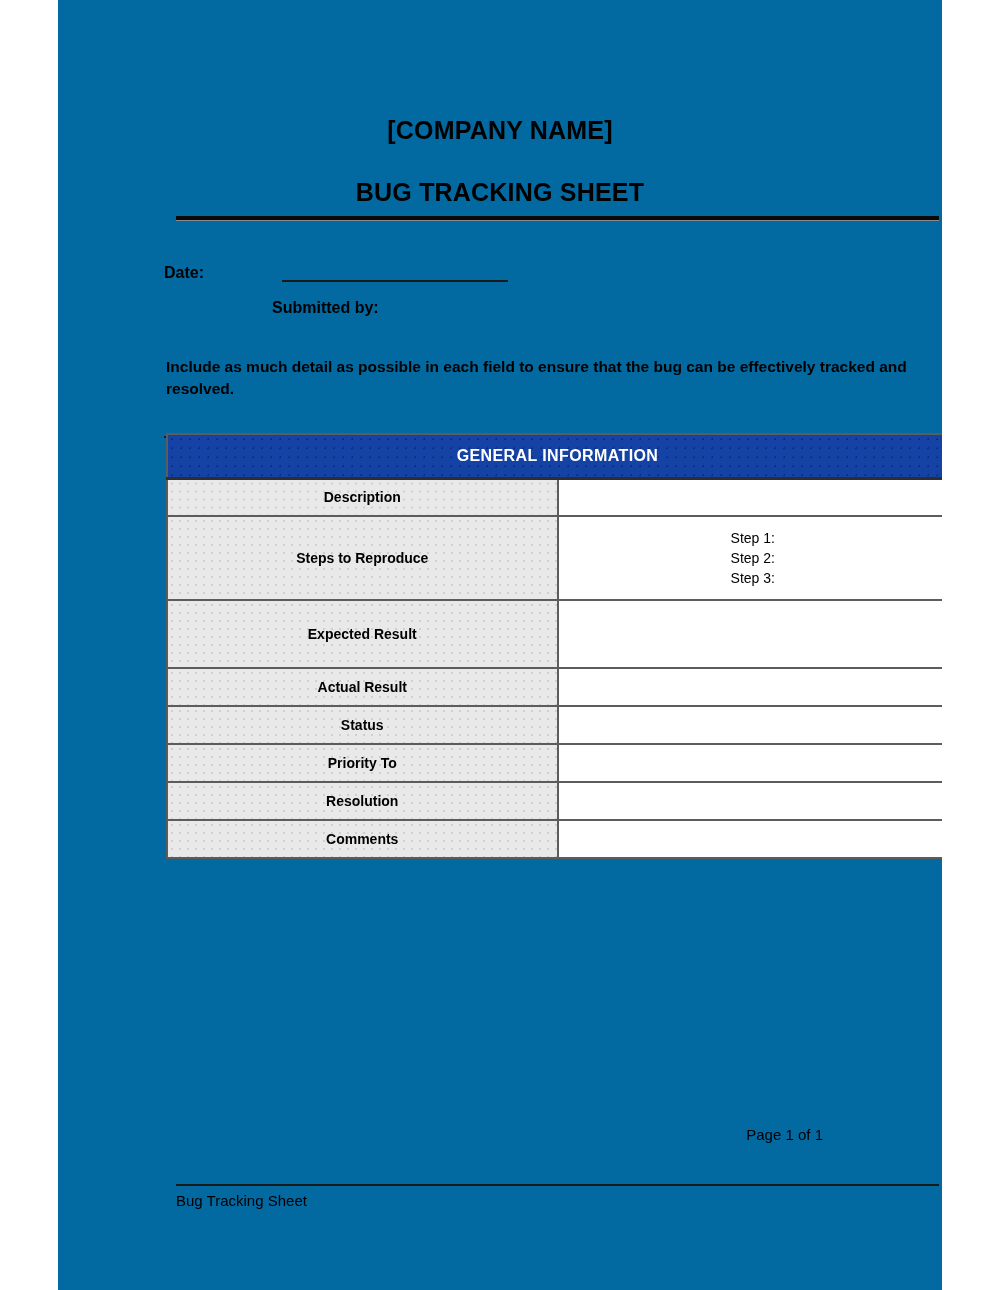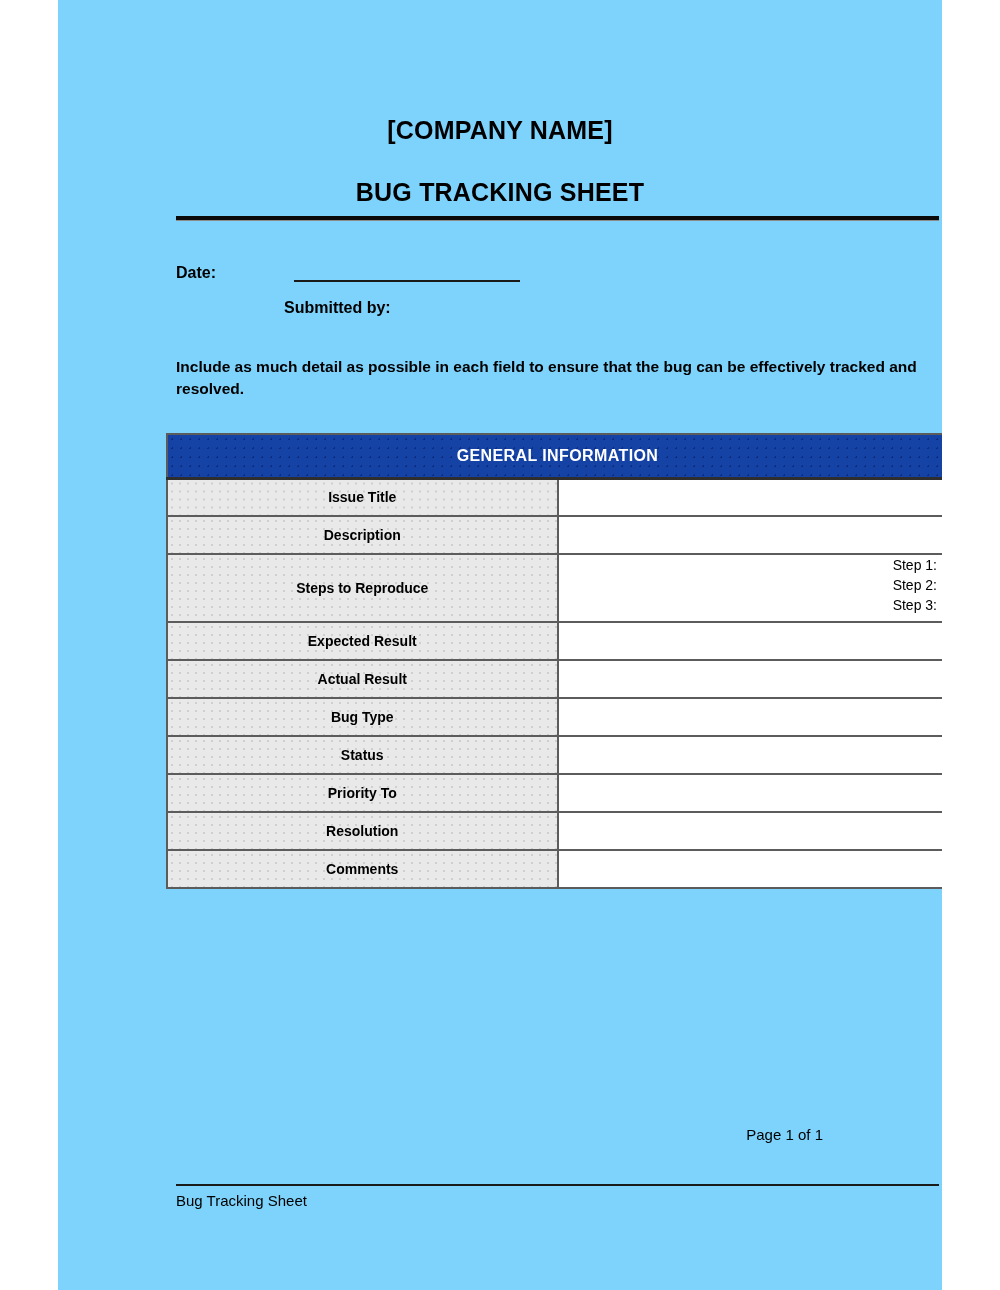--- a/index.html
+++ b/index.html
@@ -5,21 +5,21 @@
   * { margin: 0; padding: 0; box-sizing: border-box; }
   html, body { background: #ffffff; }
   body {
     font-family: "Liberation Sans", sans-serif;
     color: #000000;
   }
   .page {
     position: relative;
     width: 884px;
     height: 1290px;
-    background: #7dd3fc;
+    background: #0369a1;
     margin: 0 auto;
     overflow: hidden;
   }
 
   
   .company-name {
     position: absolute;
     top: 116px; left: 0; right: 0;
     text-align: center;
     font-size: 25px;
@@ -38,21 +38,21 @@
     position: absolute;
     top: 216px; left: 118px;
     width: 763px; height: 5px;
     background: #0a0a0a;
     border-bottom: 1px solid #8a8a8a;
   }
 
   
   .meta-row {
     position: absolute;
-    left: 118px;
+    left: 106px;
     display: flex;
     align-items: flex-end;
   }
   .meta-row.row-0 { top: 261px; }
   .meta-row.row-1 { top: 299px; flex-direction: column; }
   .meta-label {
     font-size: 16px;
     font-weight: bold;
     width: 118px;
     flex: 0 0 118px;
@@ -60,21 +60,21 @@
   .meta-line {
     display: inline-block;
     width: 226px;
     height: 21px;
     border-bottom: 2px solid #1a1a1a;
   }
 
   
   .instruction {
     position: absolute;
-    top: 356px; left: 118px;
+    top: 356px; left: 108px;
     width: 766px;
     font-size: 15.5px;
     font-weight: bold;
     line-height: 22px;
   }
 
   
   .info-table {
     position: absolute;
     top: 433px; left: 108px;
@@ -108,23 +108,23 @@
     font-size: 14px;
     font-weight: bold;
     text-align: center;
     vertical-align: middle;
     padding: 4px 6px;
   }
   .value-cell {
     background: #ffffff;
     font-size: 14px;
     line-height: 20px;
-    text-align: right;
+    text-align: center;
     vertical-align: top;
-    padding: 0 10px;
+    padding: 11px 10px;
     white-space: pre-line;
   }
   .info-table tbody tr td { height: 38px; }
   .info-table tbody tr:nth-child(3) td { height: 68px; }
   .info-table tbody tr:nth-child(12) td { height: 72px; }
 
   
   .footer-rule {
     position: absolute;
     top: 1184px; left: 118px;
@@ -165,24 +165,20 @@
 
   <p class="instruction">Include as much detail as possible in each field to ensure that the bug can be effectively tracked and resolved.</p>
 
   <table class="info-table">
     <thead>
       <tr>
         <th colspan="2">GENERAL INFORMATION</th>
       </tr>
     </thead>
     <tbody>
-    <tr>
-      <td class="label-cell">Issue Title</td>
-      <td class="value-cell"></td>
-    </tr>
 
     <tr>
       <td class="label-cell">Description</td>
       <td class="value-cell"></td>
     </tr>
 
     <tr>
       <td class="label-cell">Steps to Reproduce</td>
       <td class="value-cell">Step 1:
 Step 2:
@@ -194,24 +190,20 @@
       <td class="value-cell"></td>
     </tr>
 
     <tr>
       <td class="label-cell">Actual Result</td>
       <td class="value-cell"></td>
     </tr>
 
 
 
-    <tr>
-      <td class="label-cell">Bug Type</td>
-      <td class="value-cell"></td>
-    </tr>
 
     <tr>
       <td class="label-cell">Status</td>
       <td class="value-cell"></td>
     </tr>
 
     <tr>
       <td class="label-cell">Priority To</td>
       <td class="value-cell"></td>
     </tr>

